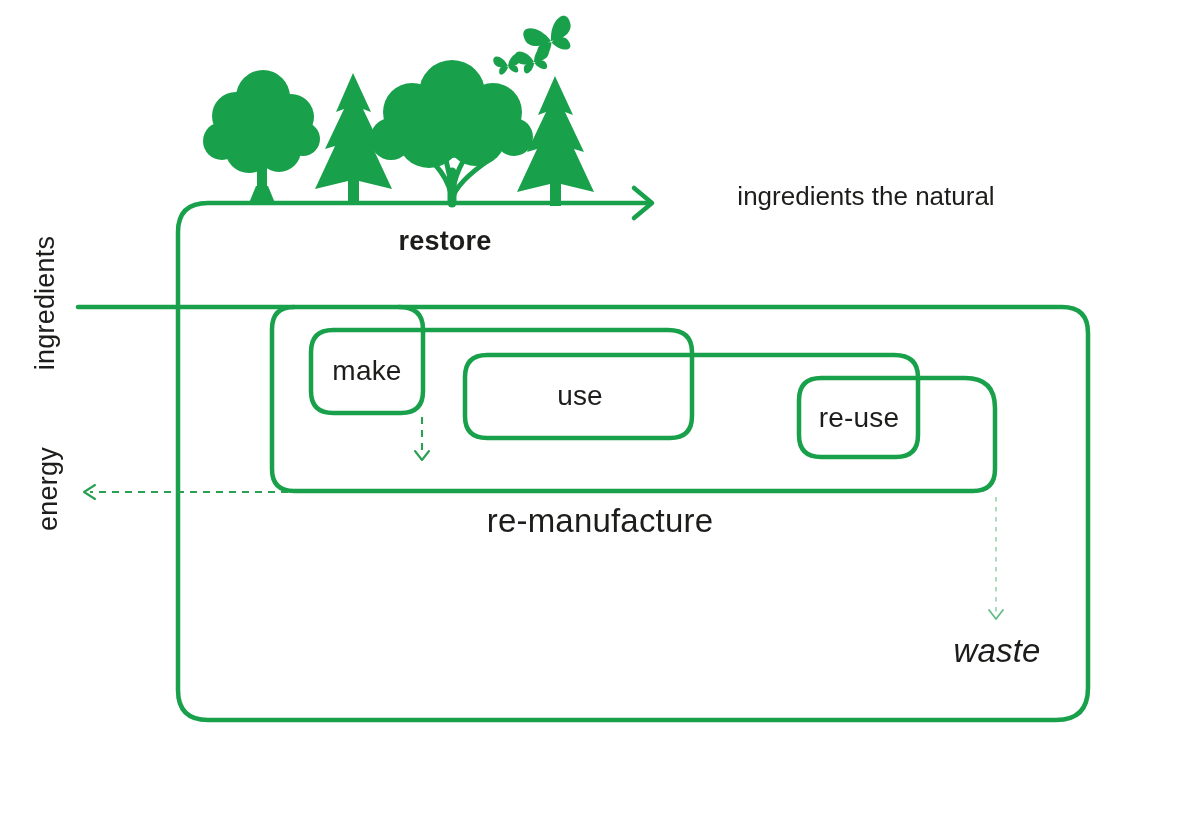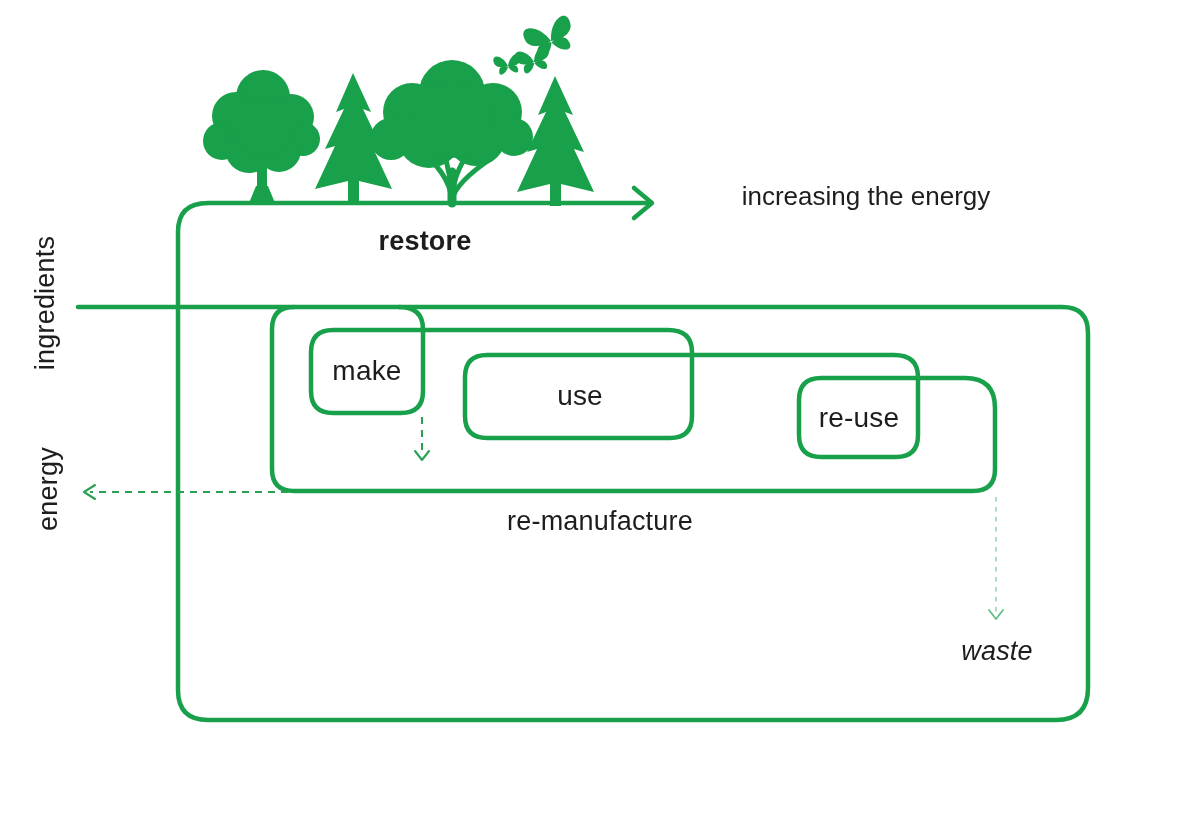--- a/index.html
+++ b/index.html
@@ -26,21 +26,21 @@
   .dash-head{fill:none;stroke:var(--dash);stroke-width:2.1;stroke-linecap:round;stroke-linejoin:round;}
   .dashlight{fill:none;stroke:var(--dash-light);stroke-width:1.7;stroke-dasharray:4.5 5.5;}
   .dashlight-head{fill:none;stroke:var(--dash-light-arrow);stroke-width:1.8;stroke-linecap:round;stroke-linejoin:round;}
   .lbl{
     position:absolute;color:var(--text);
     white-space:nowrap;transform:translate(-50%,-50%);
     font-size:28px;font-weight:400;letter-spacing:0.2px;
   }
   .lbl.vertical{transform:translate(-50%,-50%) rotate(-90deg);font-size:27px;}
   .lbl.bold{font-weight:700;font-size:27px;}
-  .lbl.small{font-size:27px;}
+  .lbl.small{font-size:33px;}
   .annotation{
     position:absolute;color:var(--text);
     transform:translate(-50%,-50%);
     font-size:26px;line-height:35px;text-align:center;white-space:nowrap;
   }
 </style>
 </head>
 <body>
 
 <div id="stage">
@@ -119,24 +119,24 @@
     <path class="dash" d="M288 492 H90"></path>
     <path class="dash-head" d="M95 485 L84 492 L95 499"></path>
 
     <path class="dash" d="M422 417 V452"></path>
     <path class="dash-head" d="M415 451 L422 460 L429 451"></path>
 
     <path class="dashlight" d="M996 497 V612"></path>
     <path class="dashlight-head" d="M989 610 L996 619 L1003 610"></path>
   </svg>
 
-  <div class="lbl bold" style="left:425px;top:241px;">restore</div>
+  <div class="lbl bold" style="left:445px;top:241px;">restore</div>
 
   <div class="annotation" style="left:866px;top:196px;">
-    <div>increasing the energy</div>
+    <div>ingredients the natural</div>
   </div>
 
   <div class="lbl vertical" style="left:45px;top:303px;">ingredients</div>
 
   <div class="lbl vertical" style="left:48px;top:489px;">energy</div>
 
   <div class="lbl" style="left:367px;top:371px;">make</div>
 
   <div class="lbl" style="left:580px;top:396px;">use</div>
 

